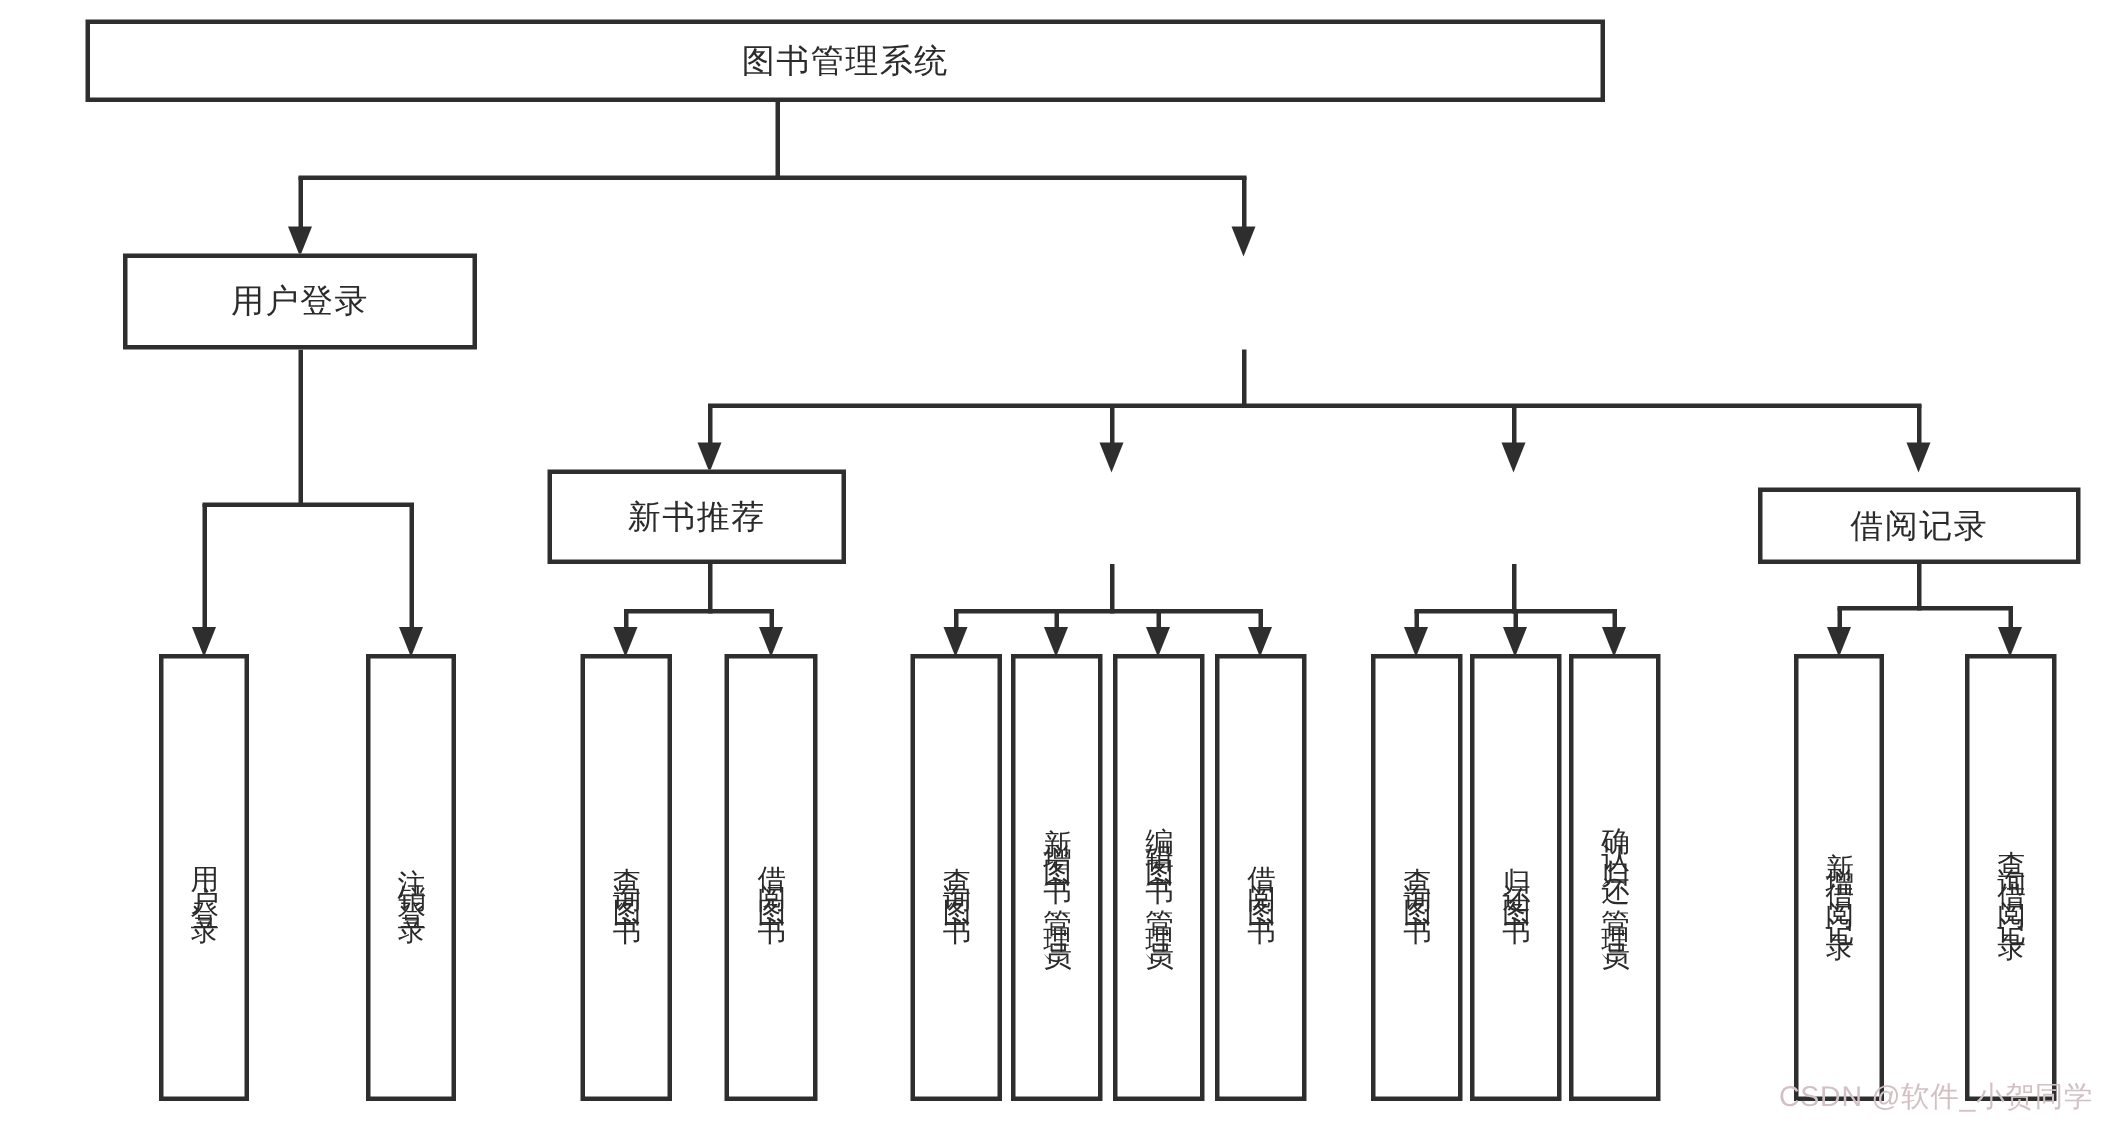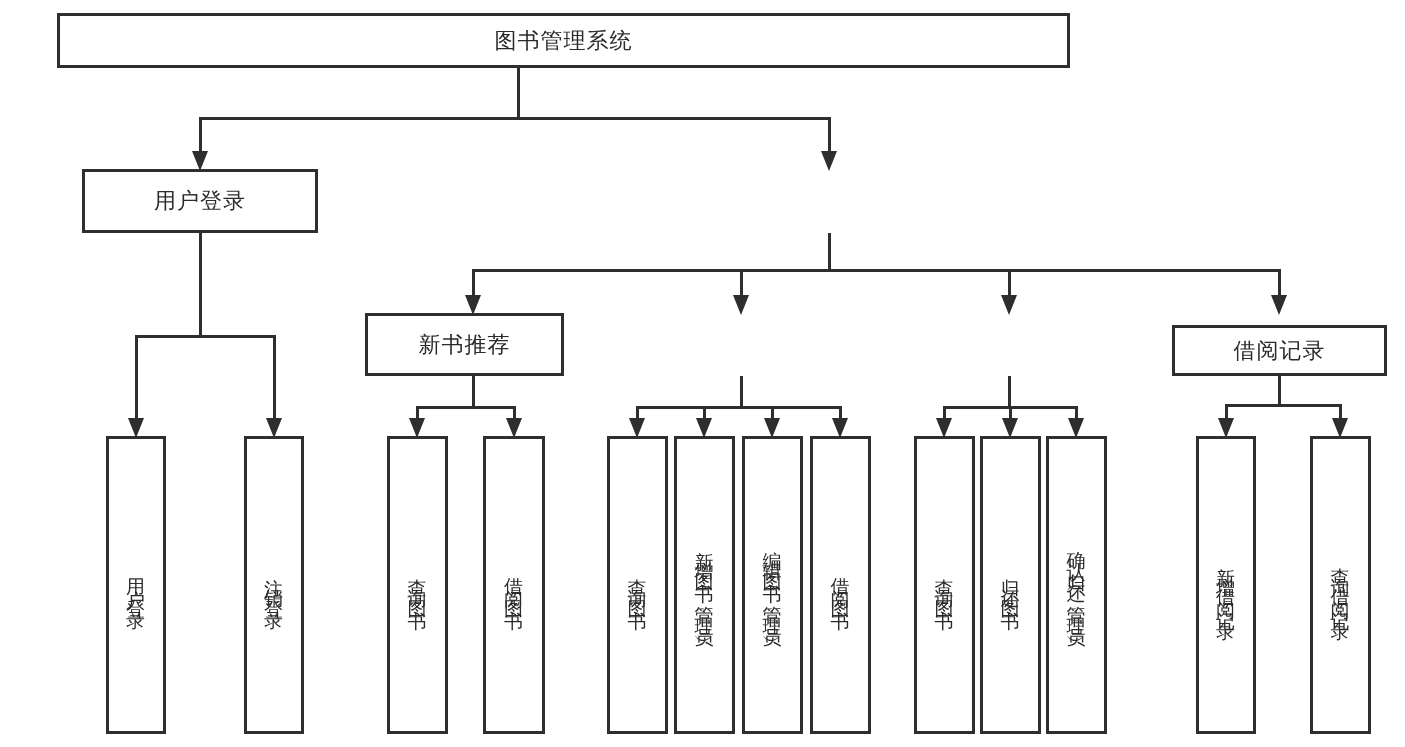--- a/index.html
+++ b/index.html
@@ -59,20 +59,21 @@
     letter-spacing: 0.5px;
     white-space: nowrap;
     color: #d2c0c4;
     z-index: 5;
   }
 </style>
 </head>
 <body>
 
 <div id="stage">
+  <div class="watermark" style="color: rgb(210, 192, 196);">CSDN @软件_小贺同学</div>
 <div class="line" style="left: 516.5px; top: 68px; width: 3px; height: 51.5px;"></div>
     <div class="line" style="left: 198.5px; top: 116.5px; width: 632px; height: 3px;"></div>
     <div class="line" style="left: 198.5px; top: 118px; width: 3px; height: 35px;"></div>
     <div class="arrow" style="left: 192px; top: 151px;"></div>
     <div class="line" style="left: 827.5px; top: 118px; width: 3px; height: 35px;"></div>
     <div class="arrow" style="left: 821px; top: 151px;"></div>
     <div class="line" style="left: 198.5px; top: 233px; width: 3px; height: 104.5px;"></div>
     <div class="line" style="left: 134.5px; top: 334.5px; width: 141px; height: 3px;"></div>
     <div class="line" style="left: 134.5px; top: 336px; width: 3px; height: 84px;"></div>
     <div class="arrow" style="left: 128px; top: 418px;"></div>

